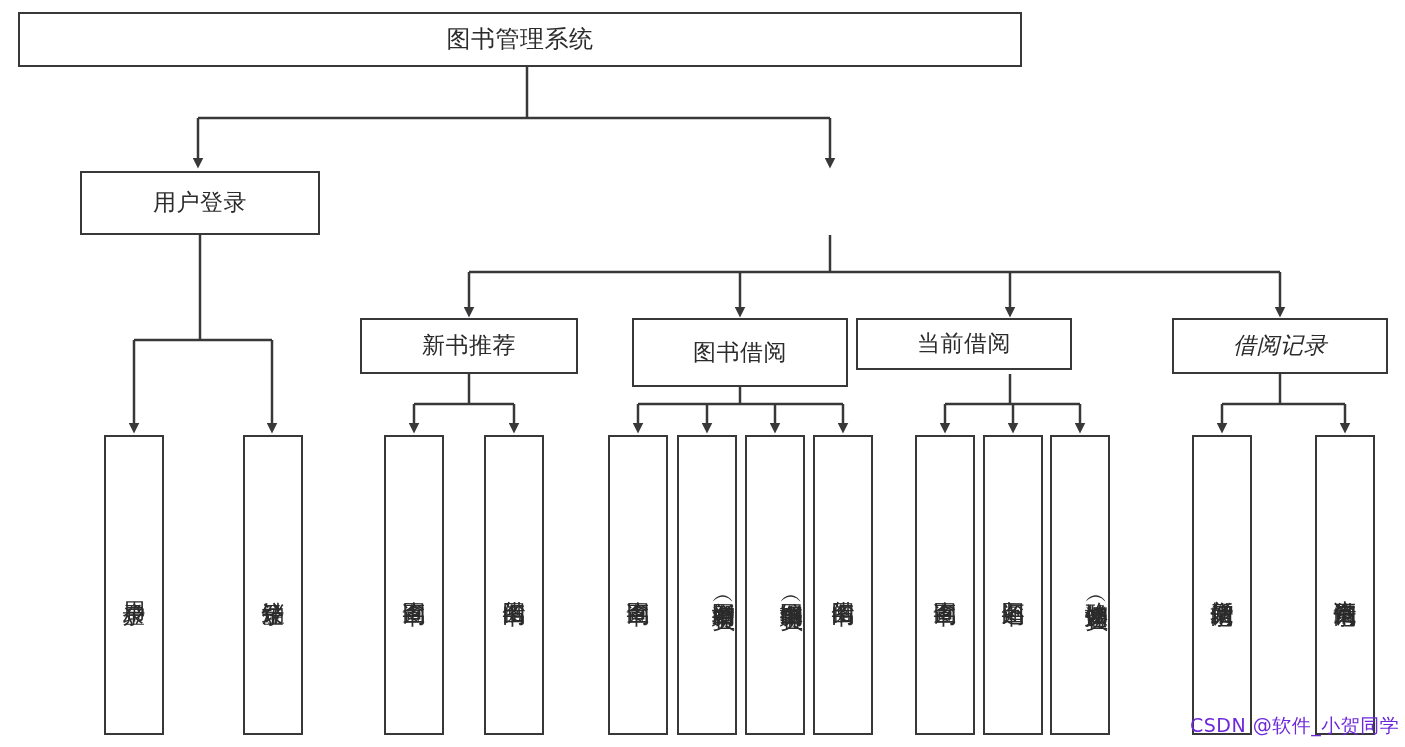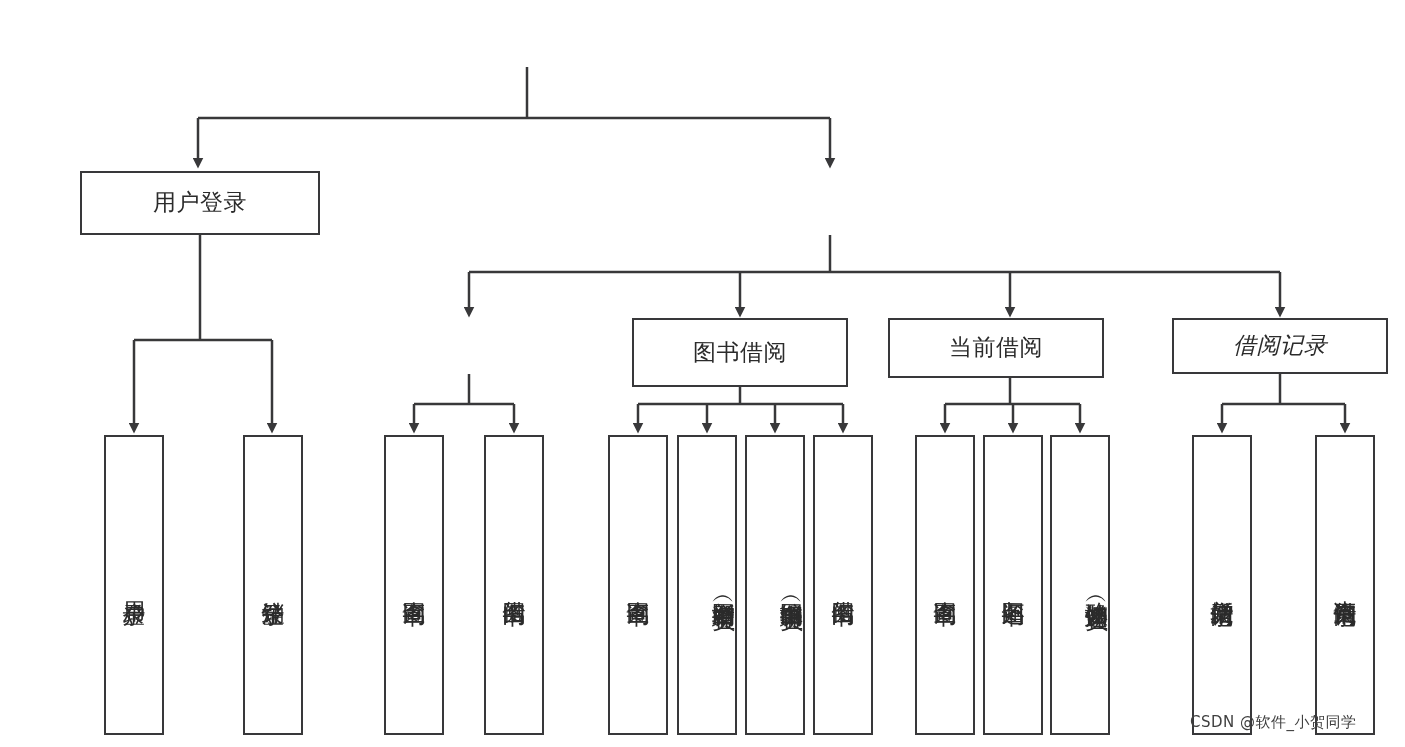--- a/index.html
+++ b/index.html
@@ -55,22 +55,22 @@
     align-items: flex-start;
     padding-top: 6px;
   }
   .vtext {
     writing-mode: vertical-rl;
     text-orientation: upright;
     display: block;
   }
   .watermark {
     position: absolute;
-    font-size: 15px;
-    color: #404040;
+    font-size: 19px;
+    color: #6d28d9;
     letter-spacing: 0.5px;
     white-space: nowrap;
     user-select: none;
   }
 </style>
 </head>
 <body>
 
 <div id="canvas">
 
@@ -120,29 +120,35 @@
       <path d="M1013,404 L1013,424" marker-end="url(#arw)"></path>
       <path d="M1080,404 L1080,424" marker-end="url(#arw)"></path>
 
       <path d="M1280,374 L1280,404"></path>
       <path d="M1222,404 L1345,404"></path>
       <path d="M1222,404 L1222,424" marker-end="url(#arw)"></path>
       <path d="M1345,404 L1345,424" marker-end="url(#arw)"></path>
     </g>
   </svg>
 
+  <div class="node h root" style="left:18px; top:12px; width:1004px; height:55px;">
+    <span>图书管理系统</span>
+  </div>
 
   <div class="node h" style="left:80px; top:171px; width:240px; height:64px;">
     <span>用户登录</span>
   </div>
 
+  <div class="node h" style="left:360px; top:318px; width:218px; height:56px;">
+    <span>新书推荐</span>
+  </div>
   <div class="node h" style="left:632px; top:318px; width:216px; height:69px;">
     <span>图书借阅</span>
   </div>
-  <div class="node h" style="left:888px; top:318px; width:216px; height:60px;">
+  <div class="node h" style="left:856px; top:318px; width:216px; height:52px;">
     <span>当前借阅</span>
   </div>
   <div class="node h" style="left:1172px; top:318px; width:216px; height:56px;font-style:italic;">
     <span>借阅记录</span>
   </div>
 
   <div class="node v" style="left:104px; top:435px; width:60px; height:300px;">
     <span class="vtext">用户登录</span>
   </div>
   <div class="node v" style="left:243px; top:435px; width:60px; height:300px;">

